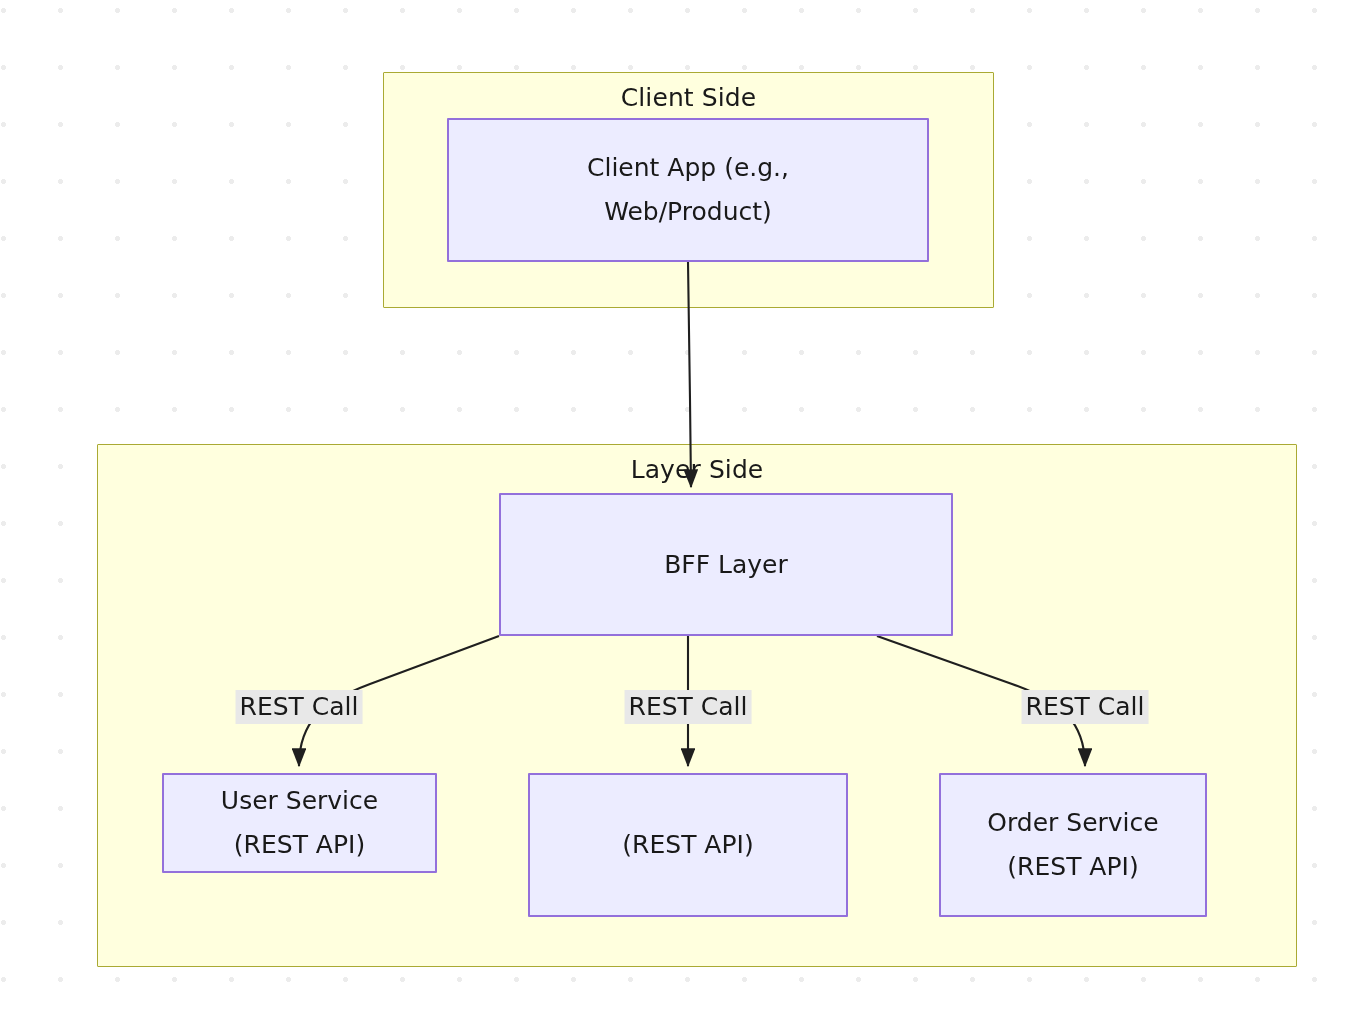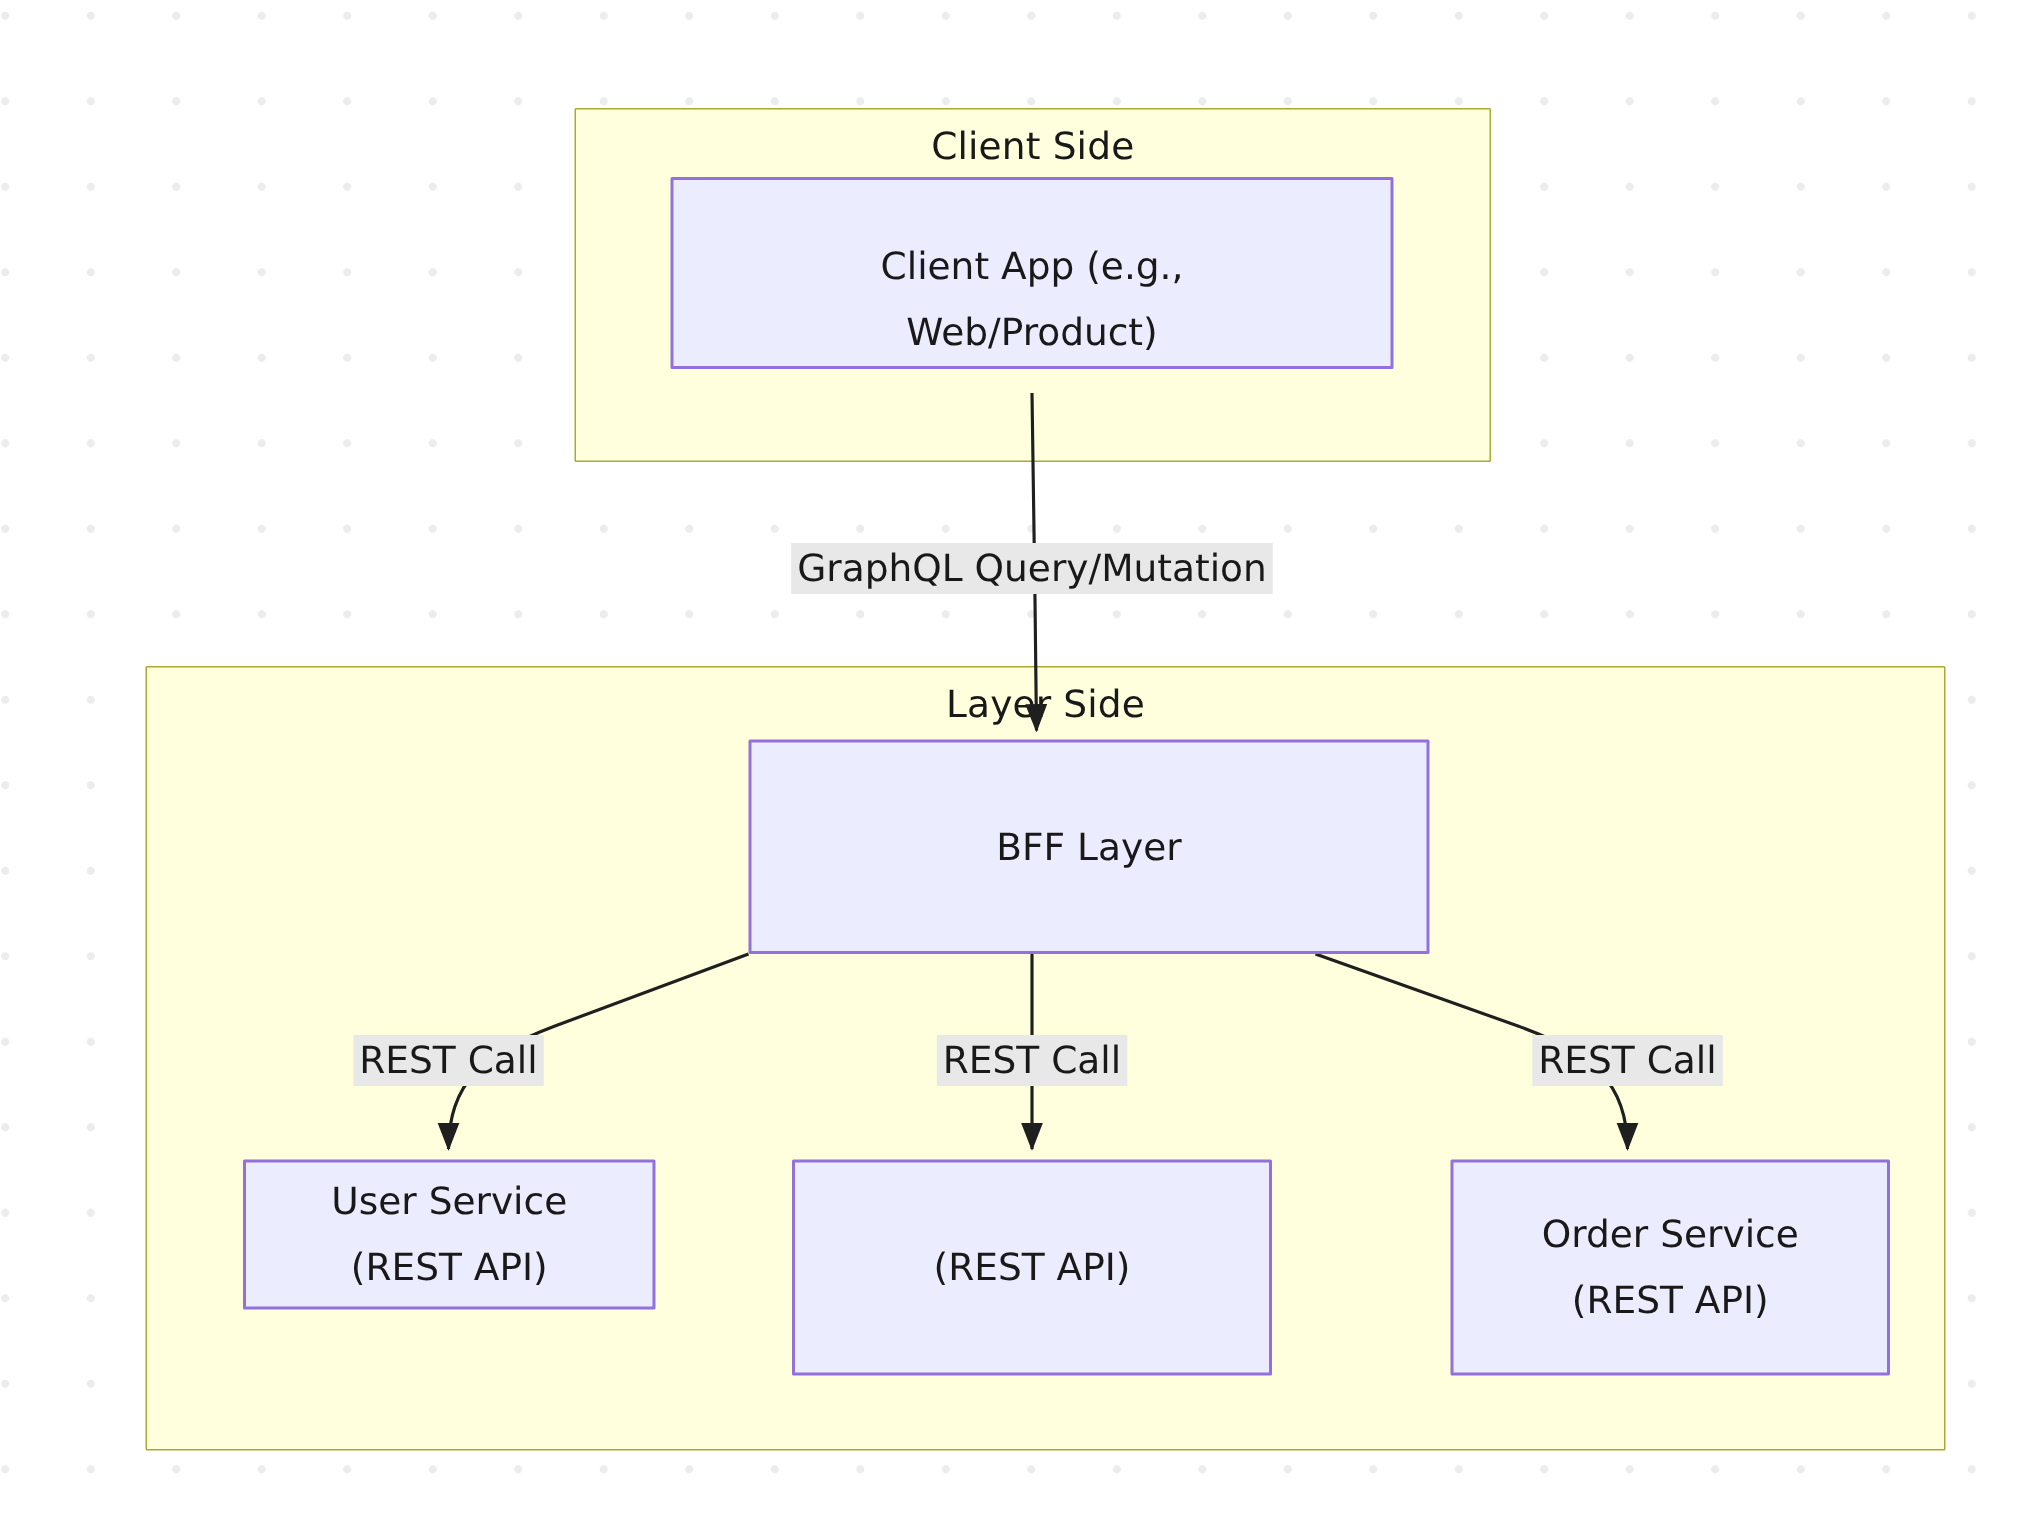--- a/index.html
+++ b/index.html
@@ -74,22 +74,21 @@
     color: #191919;
     font-size: 25px;
     line-height: 44px;
     text-align: center;
     white-space: nowrap;
   }
   #node-client-app {
     left: 447px;
     top: 118px;
     width: 482px;
-    height: 128px;
-    justify-content: flex-end;
+    height: 144px;
   }
   #node-bff {
     left: 499px;
     top: 493px;
     width: 454px;
     height: 143px;
   }
   #node-user-service {
     left: 162px;
     top: 773px;
@@ -98,23 +97,22 @@
   }
   #node-product-service {
     left: 528px;
     top: 773px;
     width: 320px;
     height: 144px;
   }
   #node-order-service {
     left: 939px;
     top: 773px;
-    width: 293px;
+    width: 268px;
     height: 144px;
-    margin-left: 28px;
   }
   .node-line {
     display: block;
   }
 
   
   #edges {
     position: absolute;
     left: 0;
     top: 0;
@@ -189,21 +187,20 @@
 
   <div class="node" id="node-product-service">
     <span class="node-line">(REST API)</span>
   </div>
 
   <div class="node" id="node-order-service">
     <span class="node-line">Order Service</span>
     <span class="node-line">(REST API)</span>
   </div>
 
-  <div class="edge-label" id="edge-label-graphql">GraphQL Query/Mutation</div>
 
   <div class="edge-label" id="edge-label-rest-1">REST Call</div>
 
   <div class="edge-label" id="edge-label-rest-2">REST Call</div>
 
   <div class="edge-label" id="edge-label-rest-3">REST Call</div>
 
 </div>
 
 </body></html>

